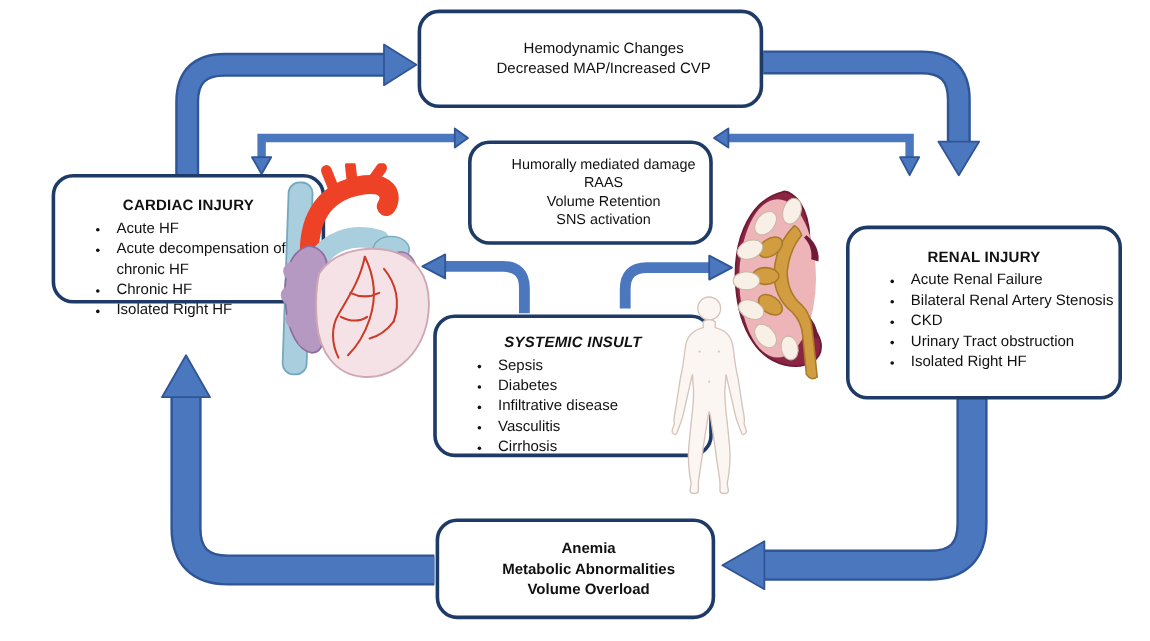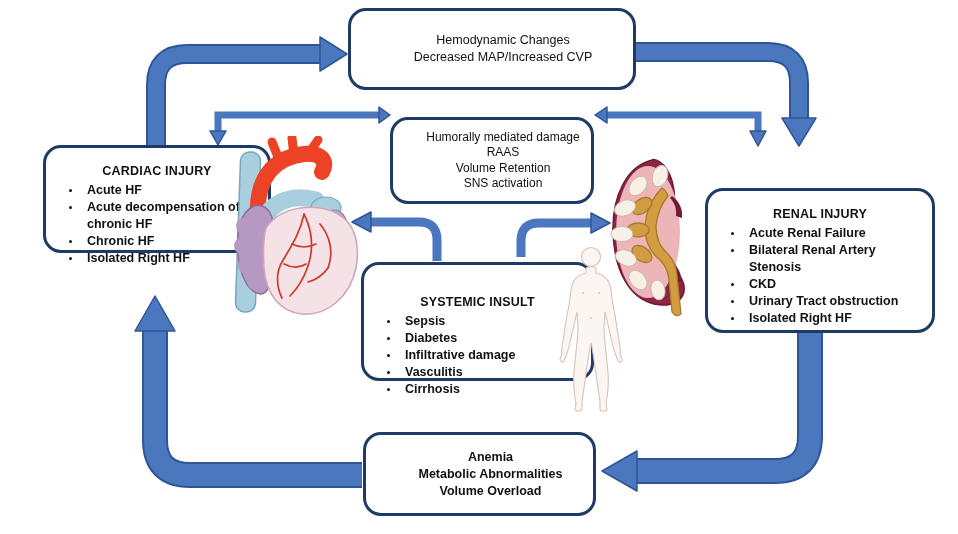--- a/index.html
+++ b/index.html
@@ -26,22 +26,22 @@
     border-radius:18px;box-sizing:border-box;z-index:2;
   }
   .center-box{display:flex;align-items:center;justify-content:center;text-align:center;padding-left:22px;}
   .lines{list-style:none;margin:0;padding:0;font-size:12.5px;line-height:17px;}
   .lines-sm{list-style:none;margin:0;padding:0;font-size:12px;line-height:15.5px;}
   .box-title{
     font-weight:bold;font-size:12.5px;text-align:center;
     margin:16px 4px 2px;letter-spacing:.2px;
   }
   .bullets{
-    margin:4px 0 0 0;padding:0 4px 0 36px;
-    font-size:12.5px;line-height:17px;font-weight:bold;
+    margin:4px 0 0 0;padding:0 4px 0 46px;
+    font-size:12.5px;line-height:17px;
   }
   .bullets li{padding-left:5px;}
   .bullets li::marker{font-size:10px;}
 
   .illus{position:absolute;z-index:3;}
 </style>
 </head>
 <body>
 
 <div class="canvas">
@@ -126,25 +126,25 @@
     <ul class="bullets">
         <li>Acute Renal Failure</li>
         <li>Bilateral Renal Artery Stenosis</li>
         <li>CKD</li>
         <li>Urinary Tract obstruction</li>
         <li>Isolated Right HF</li>
       </ul>
   </div>
 
   <div class="box" style="left:361px;top:262px;width:233px;height:119px;">
-    <div class="box-title" style="margin-top:30px;">SYSTEMIC INSULT</div>
+    <div class="box-title" style="margin-top:13px;font-style:italic;">SYSTEMIC INSULT</div>
     <ul class="bullets">
         <li>Sepsis</li>
         <li>Diabetes</li>
-        <li>Infiltrative damage</li>
+        <li>Infiltrative disease</li>
         <li>Vasculitis</li>
         <li>Cirrhosis</li>
       </ul>
   </div>
 
   <div class="box center-box" style="left:363px;top:432px;width:233px;height:84px;font-weight:bold;">
     <ul class="lines">
         <li>Anemia</li>
         <li>Metabolic Abnormalities</li>
         <li>Volume Overload</li>

